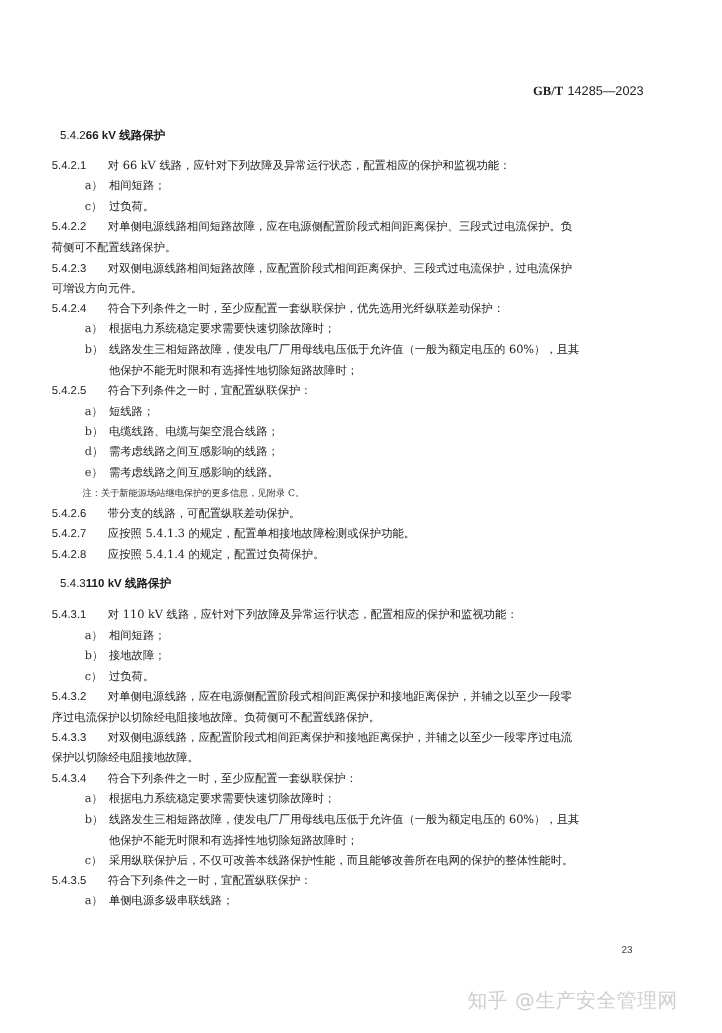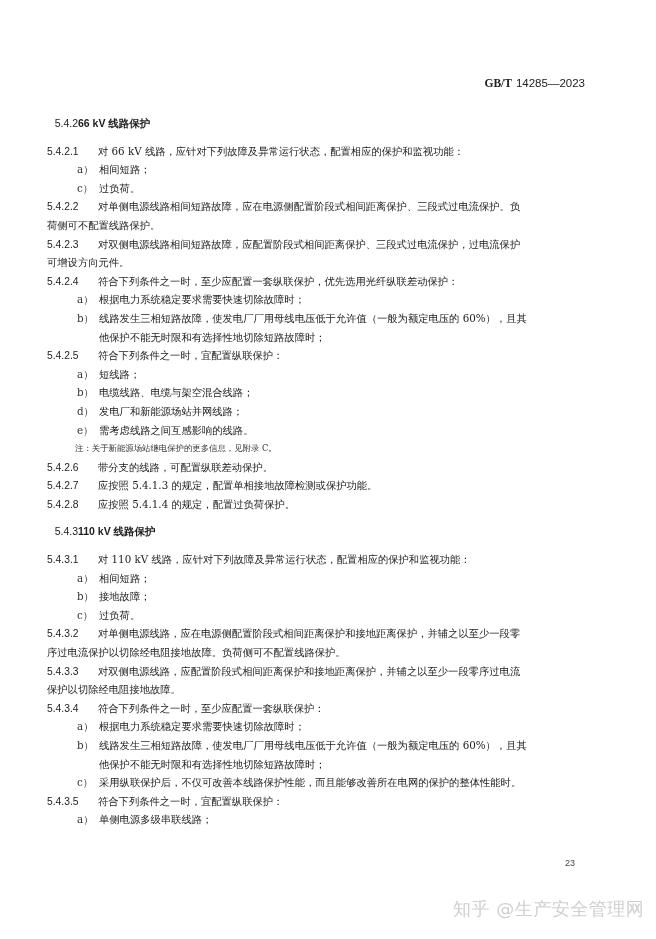--- a/index.html
+++ b/index.html
@@ -22,21 +22,21 @@
     .item { padding-left: 30px; }
     .item .lbl { display: inline-block; width: 22px; color: #333; }
     .cont { padding-left: 52px; }
     .wrap-cont { padding-left: 0; }
     .note { padding-left: 28px; font-size: 8.4px; color: #333; }
     .page-num {
       position: absolute; top: 858px; left: 565px;
       font-family: "Liberation Sans", sans-serif; font-size: 9px; color: #444;
     }
     .watermark {
-      position: absolute; top: 897px; left: 453px;
+      position: absolute; top: 897px; left: 425px;
       font-family: "DejaVu Sans", sans-serif; font-size: 18px; color: #cfcfcf;
       letter-spacing: 0.5px;
     }
   </style>
 </head>
 <body>
 
 <div class="header-code">
   <b>GB/T</b><span>14285—2023</span>
 </div>
@@ -58,21 +58,21 @@
   <div class="line wrap-cont">可增设方向元件。</div>
 
   <div class="line clause"><span class="num">5.4.2.4</span><span>符合下列条件之一时，至少应配置一套纵联保护，优先选用光纤纵联差动保护：</span></div>
   <div class="line item"><span class="lbl">a）</span><span>根据电力系统稳定要求需要快速切除故障时；</span></div>
   <div class="line item"><span class="lbl">b）</span><span>线路发生三相短路故障，使发电厂厂用母线电压低于允许值（一般为额定电压的 60%），且其</span></div>
   <div class="line cont">他保护不能无时限和有选择性地切除短路故障时；</div>
 
   <div class="line clause"><span class="num">5.4.2.5</span><span>符合下列条件之一时，宜配置纵联保护：</span></div>
   <div class="line item"><span class="lbl">a）</span><span>短线路；</span></div>
   <div class="line item"><span class="lbl">b）</span><span>电缆线路、电缆与架空混合线路；</span></div>
-  <div class="line item"><span class="lbl">d）</span><span>发电厂和新能源场站并网线路；</span></div>
+  <div class="line item"><span class="lbl">d）</span><span>需考虑线路之间互感影响的线路；</span></div>
   <div class="line item"><span class="lbl">e）</span><span>需考虑线路之间互感影响的线路。</span></div>
   <div class="line note">注：关于新能源场站继电保护的更多信息，见附录 C。</div>
 
   <div class="line clause"><span class="num">5.4.2.6</span><span>带分支的线路，可配置纵联差动保护。</span></div>
   <div class="line clause"><span class="num">5.4.2.7</span><span>应按照 5.4.1.3 的规定，配置单相接地故障检测或保护功能。</span></div>
   <div class="line clause"><span class="num">5.4.2.8</span><span>应按照 5.4.1.4 的规定，配置过负荷保护。</span></div>
 
   <div class="gap"></div>
 
   <div class="line heading">

